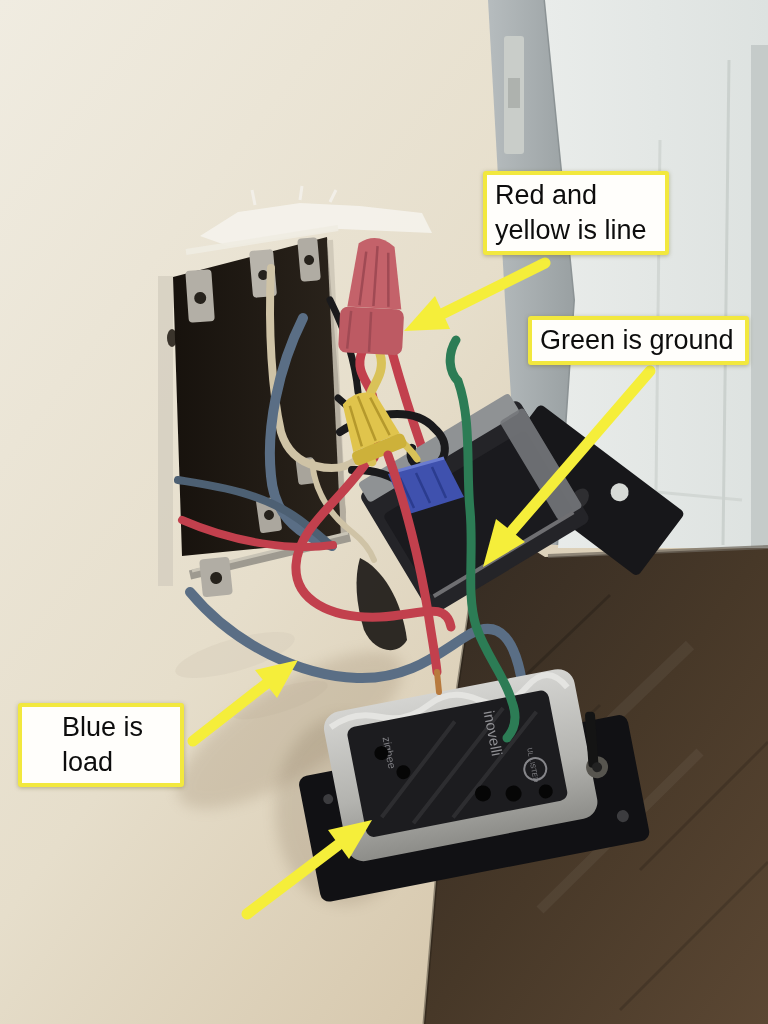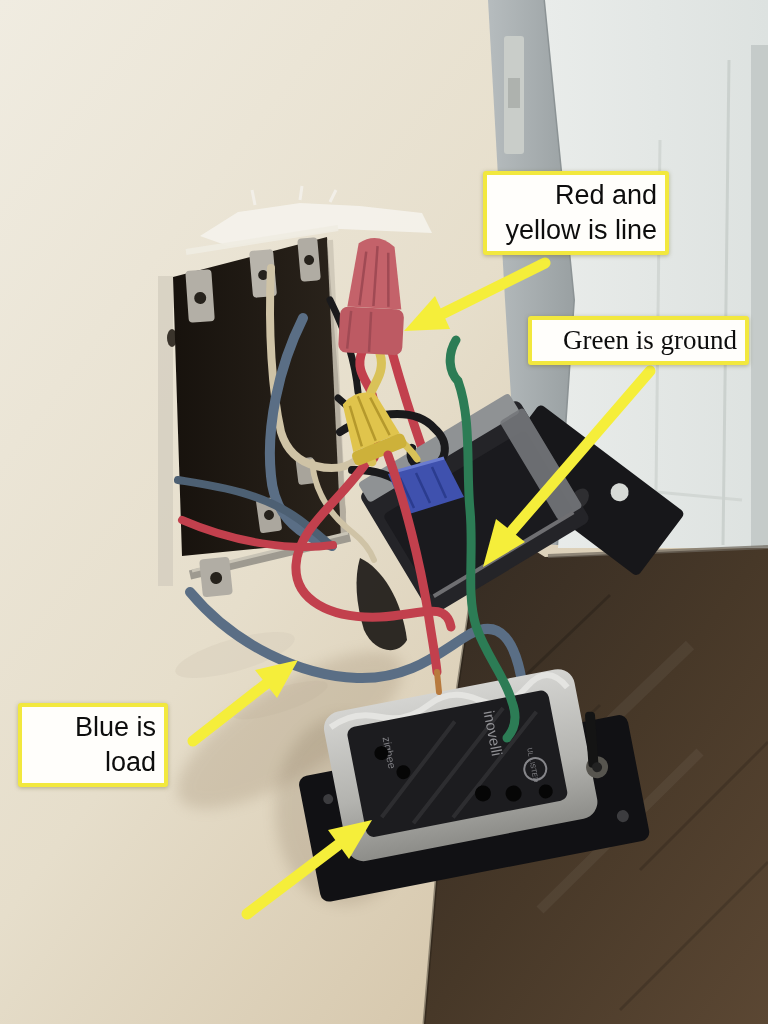--- a/index.html
+++ b/index.html
@@ -9,28 +9,28 @@
   .callout{
     position:absolute;
     box-sizing:border-box;
     background:#fffefb;
     border:4px solid #f2e83e;
     border-radius:3px;
     box-shadow:0 1px 4px rgba(90,80,10,.35);
     color:#0d0d0d;
     font-size:27px;
     line-height:35px;
-    text-align:right;
+    text-align:left;
     padding:3px 8px;
     white-space:pre-line;
     z-index:5;
   }
   .c1{left:483px;top:171px;width:186px;}
-  .c2{left:528px;top:316px;width:221px;font-family:Liberation Serif, serif;}
-  .c3{left:18px;top:703px;width:150px;padding-left:40px;}
+  .c2{left:528px;top:316px;width:221px;}
+  .c3{left:18px;top:703px;width:166px;padding-left:40px;}
   .c4{left:120px;top:926px;width:180px;}
 </style>
 </head>
 <body>
 
 <div class="scene">
 <svg width="768" height="1024" viewBox="0 0 768 1024">
   <defs>
     <linearGradient id="wallg" x1="0" y1="0" x2="1" y2="1">
       <stop offset="0" stop-color="#f0ece1"></stop>

